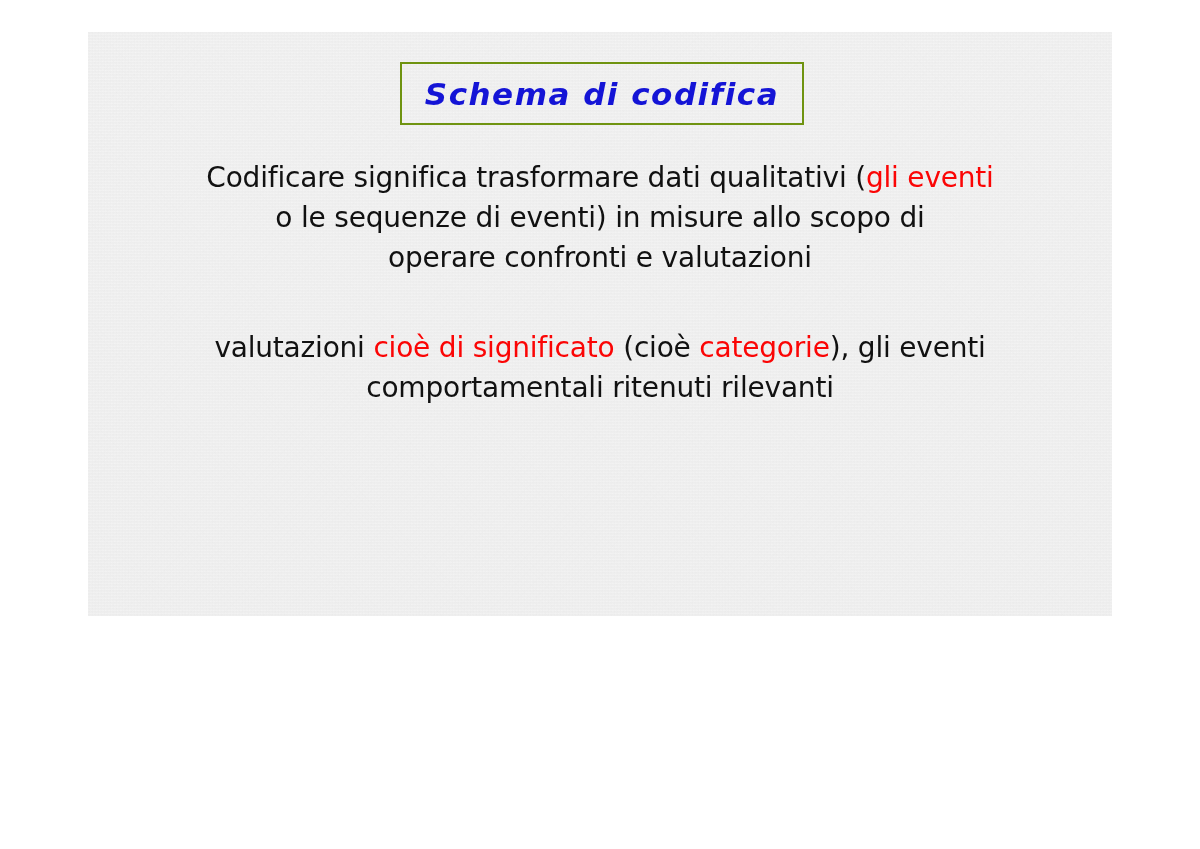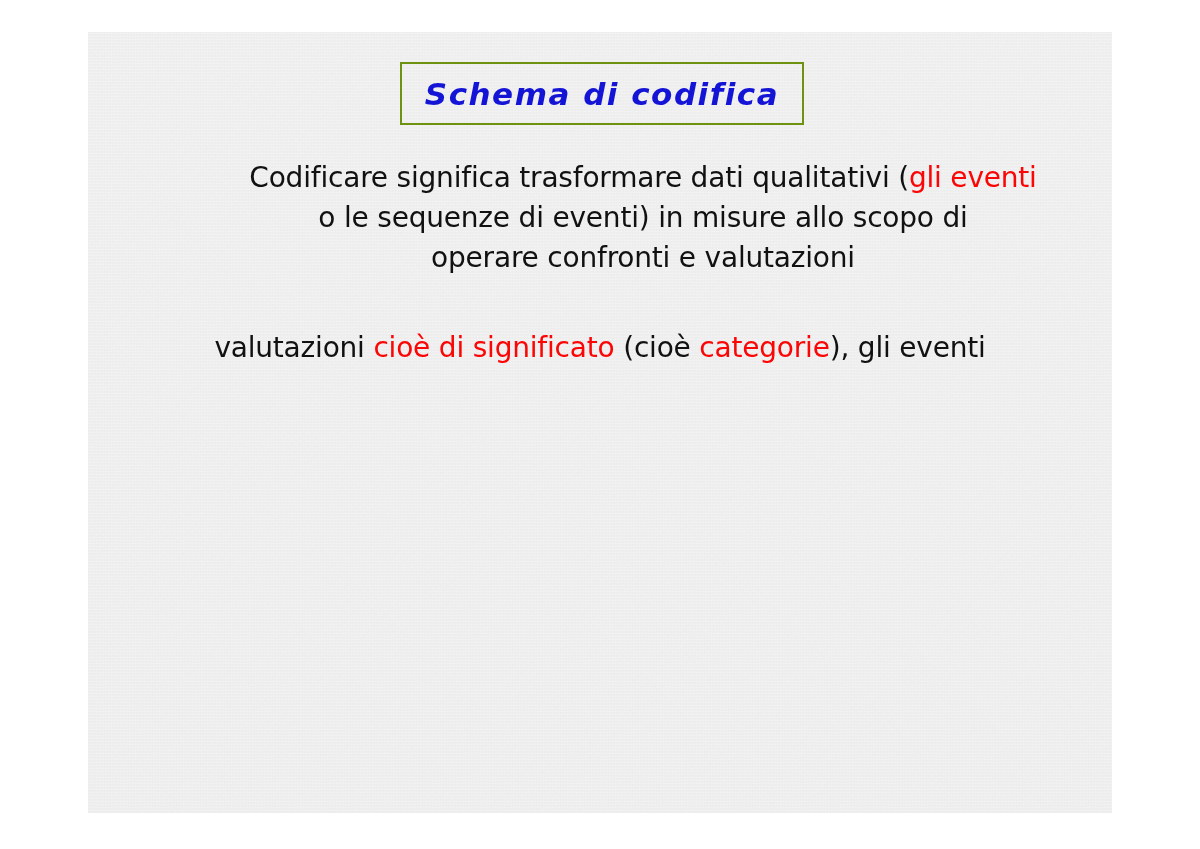--- a/index.html
+++ b/index.html
@@ -20,21 +20,21 @@
     height: 849px;
     background: #ffffff;
   }
 
   
   #slide {
     position: absolute;
     left: 88px;
     top: 32px;
     width: 1024px;
-    height: 781px;
+    height: 584px;
     background-color: #efefef;
     background-image:
       repeating-linear-gradient(0deg,
         rgba(255,255,255,0.85) 0px,
         rgba(210,210,210,0.45) 1px,
         rgba(255,255,255,0.75) 2px,
         rgba(224,224,224,0.35) 3px),
       repeating-linear-gradient(90deg,
         rgba(255,255,255,0.80) 0px,
         rgba(205,205,205,0.40) 1px,
@@ -82,21 +82,21 @@
     position: absolute;
     left: 0;
     width: 1024px;
     text-align: center;
     font-family: "DejaVu Sans", sans-serif;
     font-size: 28px;
     line-height: 40px;
     color: #111111;
     letter-spacing: -0.2px;
   }
-  #para-1 { top: 126px; padding-left: 43px; }   
+  #para-1 { top: 126px; }   
   #para-2 { top: 296px; }   
 
   .ln { display: block; white-space: nowrap; }
 
   .red  { color: #fb0505; }
   .redb { color: #fb0505; font-weight: normal; }
   .blk  { color: #111111; }
 </style>
 </head>
 <body>
@@ -110,16 +110,17 @@
     </div>
 
     <div id="para-1" class="body-block">
       <span class="ln"><span class="blk">Codificare significa trasformare dati qualitativi (</span><span class="red">gli eventi</span></span>
       <span class="ln blk">o le sequenze di eventi) in misure allo scopo di</span>
       <span class="ln blk">operare confronti e valutazioni</span>
     </div>
 
     <div id="para-2" class="body-block">
       <span class="ln"><span class="blk">valutazioni </span><span class="red">cioè di significato</span><span class="blk"> (cioè </span><span class="redb">categorie</span><span class="blk">), gli eventi</span></span>
+      <span class="ln blk">comportamentali ritenuti rilevanti</span>
     </div>
 
   </div>
 </div>
 
 </body></html>

